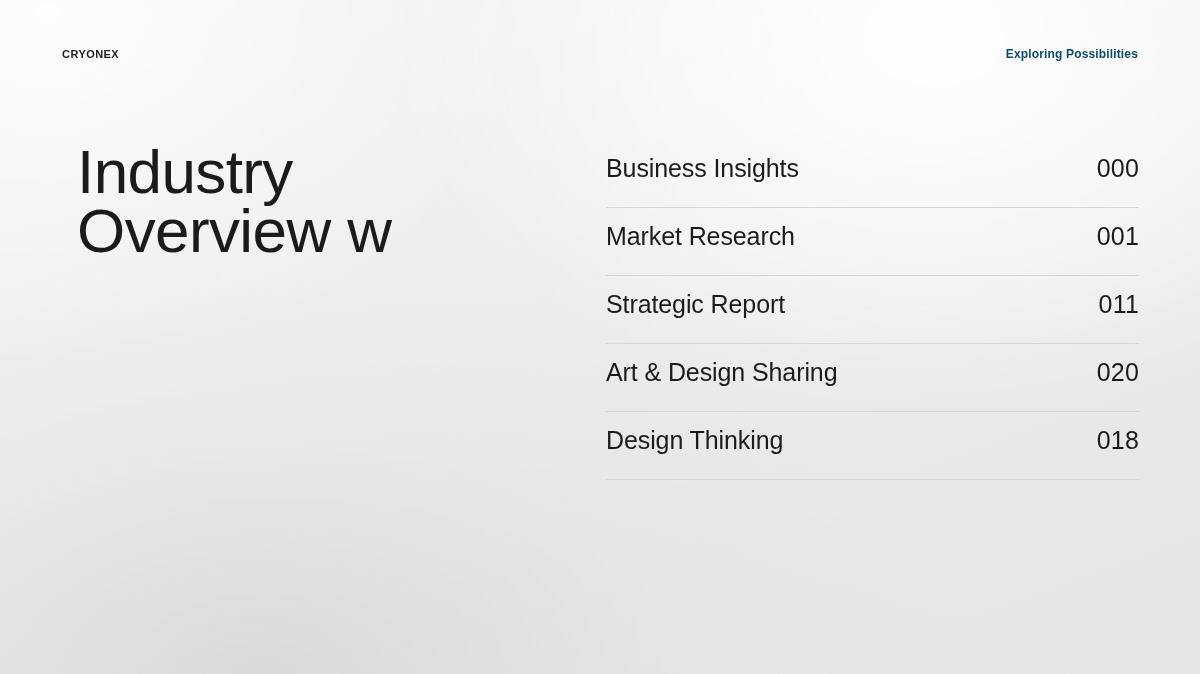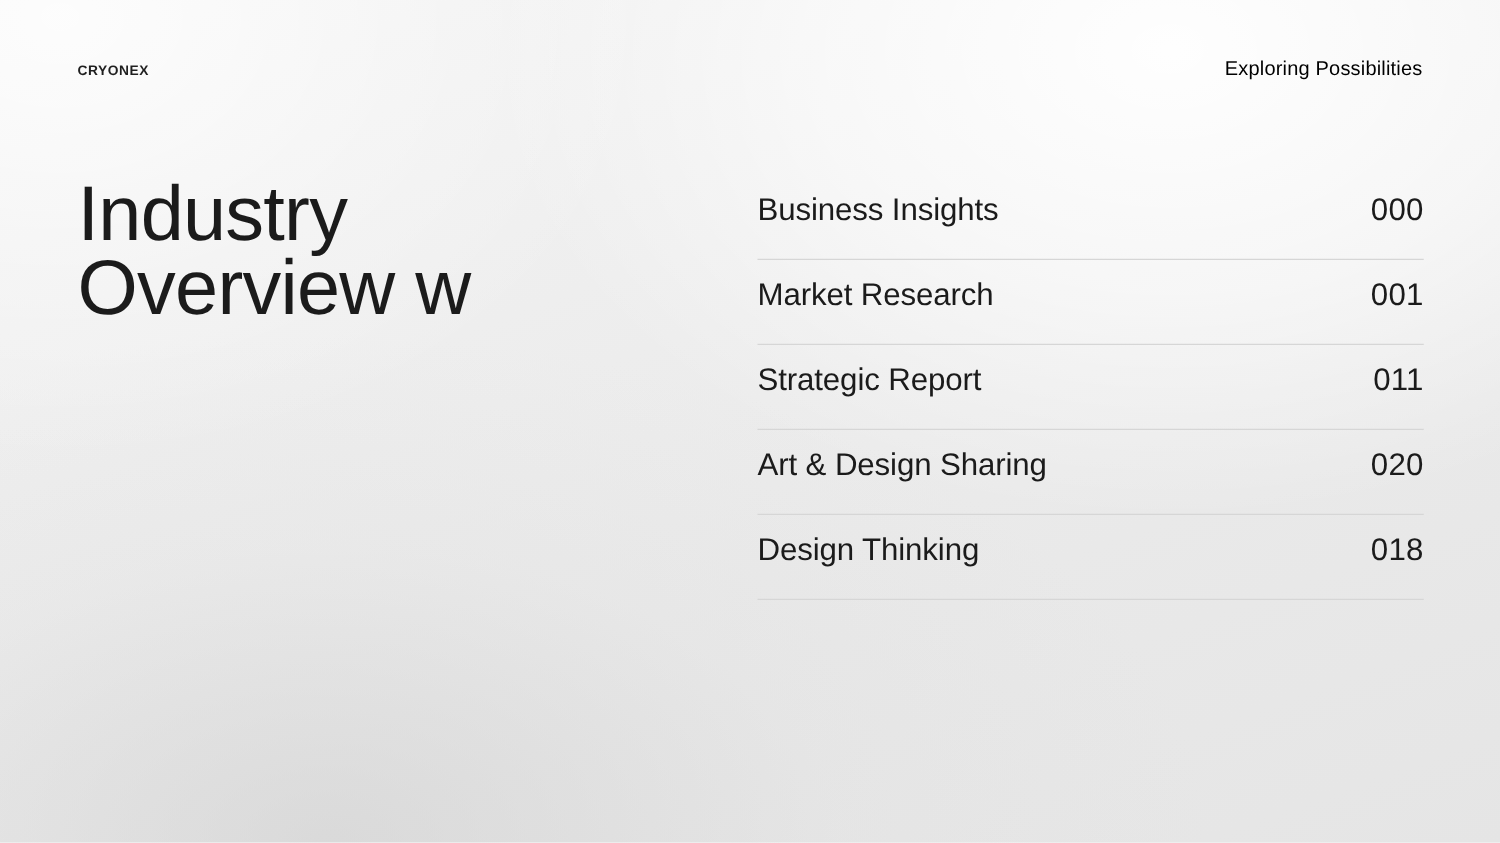--- a/index.html
+++ b/index.html
@@ -68,31 +68,31 @@
     align-items: baseline;
   }
   .brand {
     font-size: 11px;
     letter-spacing: 0.45px;
     font-weight: 600;
     color: #1f1f1f;
     white-space: nowrap;
   }
   .tagline {
-    font-size: 16px;
+    font-size: 12px;
     letter-spacing: 0.15px;
-    font-weight: 400;
-    color: #000000;
+    font-weight: 700;
+    color: #0c4a6e;
     white-space: nowrap;
   }
 
   
   .title-block {
     position: absolute;
-    left: 62px;
+    left: 77px;
     top: 142px;
     width: 470px;
   }
   .title {
     font-size: 62px;
     line-height: 59px;
     font-weight: 400;
     letter-spacing: -0.6px;
     color: #1b1b1b;
     margin: 0;

